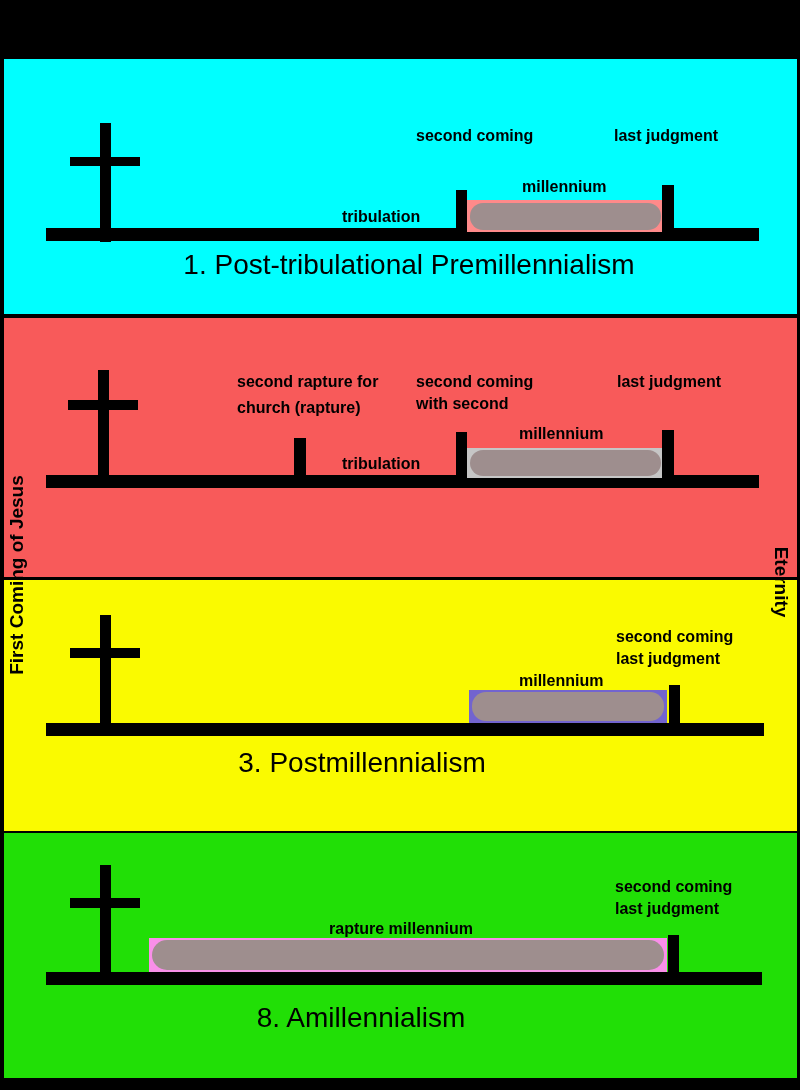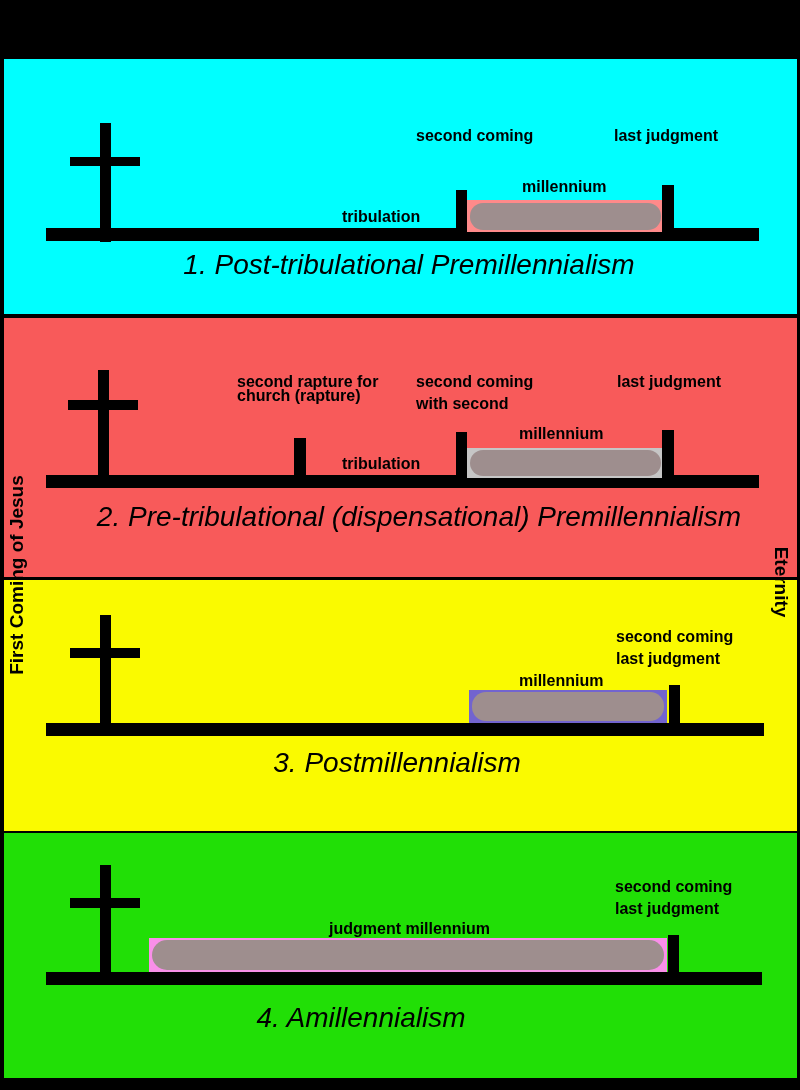--- a/index.html
+++ b/index.html
@@ -14,21 +14,21 @@
   .cross { position:absolute; }
   .cross .cv { position:absolute; top:0; width:11px; height:100%; background:#000; }
   .cross .ch { position:absolute; left:0; width:100%; height:10px; background:#000; }
   .mill-back { position:absolute; }
   .mill-bar  { position:absolute; border-radius:14px; }
   .lbl {
     position:absolute; font-weight:bold; font-size:16px; line-height:1.2;
     white-space:nowrap;
   }
   .title {
-    position:absolute; font-style:italic; font-size:28px; line-height:1.1;
+    position:absolute; font-size:28px; line-height:1.1;
     white-space:nowrap; transform:translateX(-50%);
   }
   .side-label {
     position:absolute; font-weight:bold; font-size:19px; white-space:nowrap;
   }
   .side-label.left  { transform:translate(-50%,-50%) rotate(-90deg); }
   .side-label.right { transform:translate(-50%,-50%) rotate(90deg); }
 </style>
 </head>
 <body>
@@ -57,55 +57,54 @@
       <div class="cv" style="left:30px"></div>
       <div class="ch" style="top:30px"></div>
     </div>
     <div class="bar" style="left:42px;top:157px;width:713px;height:13px"></div>
     <div class="mill-back" style="left: 462px; top: 130px; width: 198px; height: 30px; background: rgb(198, 198, 198);"></div>
     <div class="mill-bar" style="left: 466px; top: 132px; width: 191px; height: 26px; border-radius: 13px; background: rgb(158, 142, 142);"></div>
     <div class="bar" style="left:290px;top:120px;width:12px;height:50px"></div>
     <div class="bar" style="left:452px;top:114px;width:11px;height:56px"></div>
     <div class="bar" style="left:658px;top:112px;width:12px;height:58px"></div>
     <div class="lbl" style="left:233px;top:54px">second rapture for</div>
-    <div class="lbl" style="left:233px;top:68px">church (rapture)</div>
+    <div class="lbl" style="left:233px;top:80px">church (rapture)</div>
     <div class="lbl" style="left:412px;top:54px">second coming</div>
     <div class="lbl" style="left:412px;top:76px">with second</div>
     <div class="lbl" style="left:613px;top:54px">last judgment</div>
     <div class="lbl" style="left:515px;top:106px">millennium</div>
     <div class="lbl" style="left:338px;top:136px">tribulation</div>
-    <div class="title" style="left:415px;top:184px">2. Pre-tribulational (dispensational) Premillennialism</div>
   </div>
 
   <div class="panel" style="top: 580px; height: 251px; background: rgb(250, 250, 0);">
     <div class="cross" style="left:66px;top:35px;width:70px;height:120px">
       <div class="cv" style="left:30px"></div>
       <div class="ch" style="top:33px"></div>
     </div>
     <div class="bar" style="left:42px;top:143px;width:718px;height:13px"></div>
     <div class="mill-back" style="left: 465px; top: 110px; width: 198px; height: 33px; background: rgb(114, 100, 207);"></div>
     <div class="mill-bar" style="left: 468px; top: 112px; width: 192px; height: 29px; border-radius: 14px; background: rgb(158, 142, 142);"></div>
     <div class="bar" style="left:665px;top:105px;width:11px;height:51px"></div>
     <div class="lbl" style="left:612px;top:47px">second coming</div>
     <div class="lbl" style="left:612px;top:69px">last judgment</div>
     <div class="lbl" style="left:515px;top:91px">millennium</div>
-    <div class="title" style="left:393px;top:168px">3. Postmillennialism</div>
+    <div class="title" style="left:358px;top:168px">3. Postmillennialism</div>
   </div>
 
   <div class="panel" style="top: 833px; height: 245px; background: rgb(33, 223, 6);">
     <div class="cross" style="left:66px;top:32px;width:70px;height:120px">
       <div class="cv" style="left:30px"></div>
       <div class="ch" style="top:33px"></div>
     </div>
     <div class="bar" style="left:42px;top:139px;width:716px;height:13px"></div>
     <div class="mill-back" style="left: 145px; top: 105px; width: 518px; height: 34px; background: rgb(249, 143, 233);"></div>
     <div class="mill-bar" style="left: 148px; top: 107px; width: 512px; height: 30px; border-radius: 15px; background: rgb(158, 142, 142);"></div>
     <div class="bar" style="left:664px;top:102px;width:11px;height:50px"></div>
     <div class="lbl" style="left:611px;top:44px">second coming</div>
     <div class="lbl" style="left:611px;top:66px">last judgment</div>
-    <div class="lbl" style="left:325px;top:86px">judgment millennium</div>
-    <div class="title" style="left:357px;top:170px">4. Amillennialism</div>
+    <div class="lbl" style="left:325px;top:86px">rapture millennium</div>
+    <div class="title" style="left:357px;top:170px">8. Amillennialism</div>
   </div>
 
   <div class="side-label left" style="left:17px;top:575px">First Coming of Jesus</div>
   <div class="side-label right" style="left:781px;top:582px">Eternity</div>
 
 </div>
 
 </body></html>

